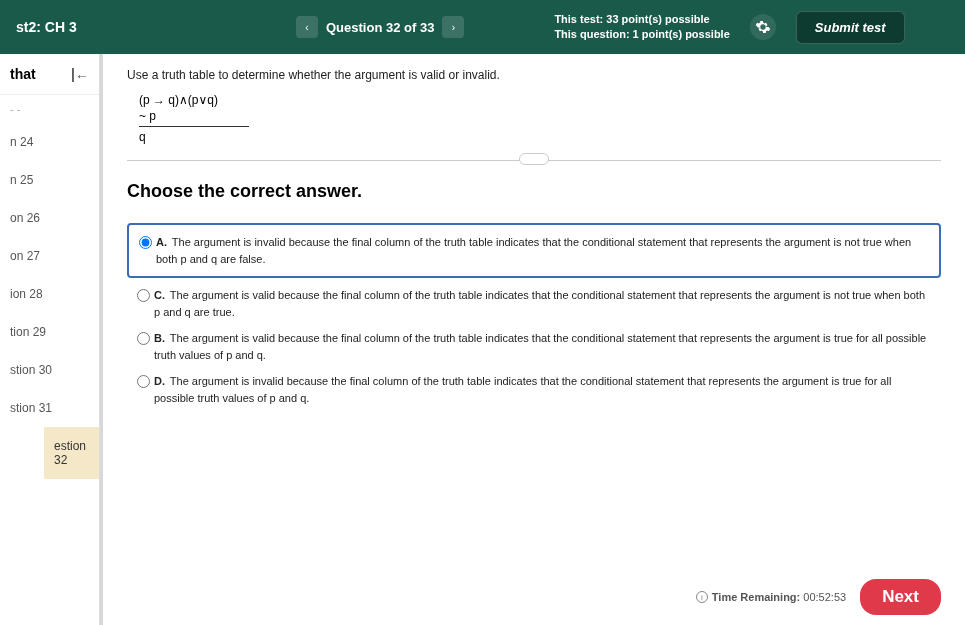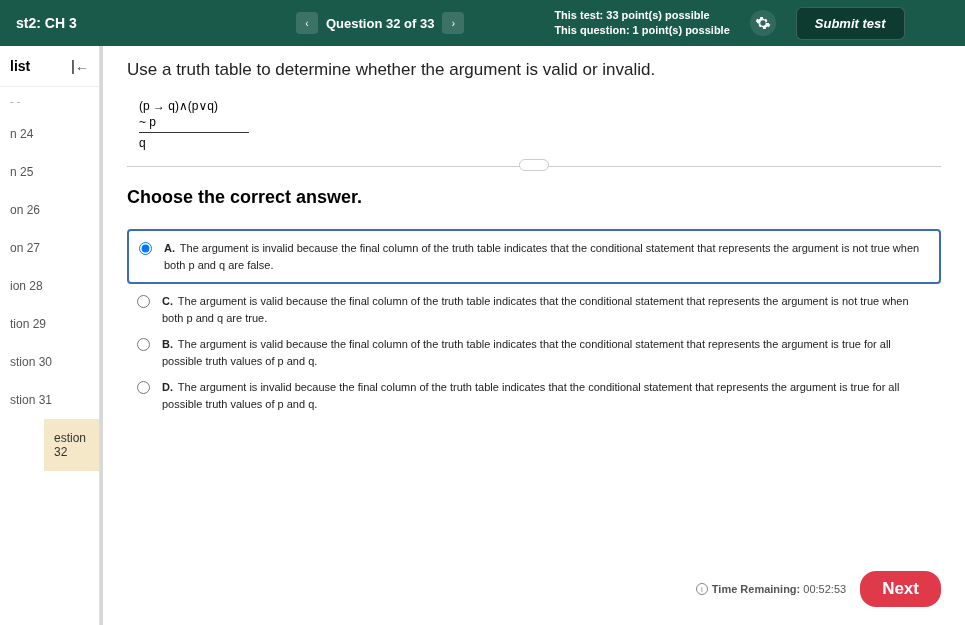--- a/index.html
+++ b/index.html
@@ -1,49 +1,49 @@
 <!DOCTYPE html>
 <html><head>
   <meta charset="utf-8">
   <style>
     * { box-sizing: border-box; margin: 0; padding: 0; }
     body { font-family: Arial, Helvetica, sans-serif; background: #f0f0f0; width: 965px; height: 625px; overflow: hidden; position: relative; }
     
-    .header { background: #1a5a4a; color: #fff; height: 46px; display: flex; align-items: center; padding: 0 16px; }
+    .header { background: #1a5a4a; color: #fff; height: 54px; display: flex; align-items: center; padding: 0 16px; }
     .header-title { font-size: 14px; font-weight: 600; width: 140px; }
     .question-nav { display: flex; align-items: center; gap: 8px; margin-left: 140px; }
     .nav-btn { background: rgba(255,255,255,0.15); border: none; color: #fff; width: 22px; height: 22px; border-radius: 4px; cursor: pointer; font-size: 10px; display: flex; align-items: center; justify-content: center; }
     .question-label { font-size: 13px; font-weight: 600; }
     .test-info { margin-left: 90px; font-size: 11px; line-height: 1.4; }
     .test-info b { font-weight: 600; }
     .gear { margin-left: 20px; width: 26px; height: 26px; border-radius: 50%; background: rgba(255,255,255,0.1); display: flex; align-items: center; justify-content: center; cursor: pointer; }
     .submit-btn { margin-left: 20px; background: #0d3b30; color: #fff; border: 1px solid rgba(255,255,255,0.2); padding: 8px 18px; border-radius: 6px; font-size: 13px; font-weight: 600; cursor: pointer; font-style: italic; }
     
     .body { display: flex; height: calc(100% - 46px); }
     
     .sidebar { width: 100px; background: #fff; border-right: 1px solid #ddd; overflow: hidden; }
     .sidebar-title { padding: 12px 10px; font-size: 14px; font-weight: 600; border-bottom: 1px solid #eee; display: flex; justify-content: space-between; align-items: center; }
     .collapse-btn { font-size: 14px; cursor: pointer; color: #555; }
     .sidebar-item { padding: 12px 10px; font-size: 12px; color: #555; cursor: pointer; }
     .sidebar-item.active { background: #f5e8c8; color: #333; margin-left: 44px; }
     .dashes { padding: 8px 10px; color: #aaa; font-size: 11px; }
     
     .content { flex: 1; background: #fff; padding: 14px 24px; position: relative; overflow: hidden; border-left: 3px solid #d8d8d8; }
-    .instruction { font-size: 17px; color: #222; margin-bottom: 18px; }
+    .instruction { font-size: 12px; color: #222; margin-bottom: 10px; }
     .argument { margin: 8px 0 8px 12px; font-size: 12px; }
     .arg-line { padding: 1px 0; }
     .arg-rule { border-top: 1px solid #333; width: 110px; margin: 2px 0; }
     
     .divider-wrap { position: relative; height: 14px; margin: 6px 0; }
     .divider { border-top: 1px solid #ccc; position: absolute; top: 50%; width: 100%; }
     .divider-handle { position: absolute; left: 50%; top: 0; transform: translateX(-50%); width: 30px; height: 12px; background: #fff; border: 1px solid #ccc; border-radius: 6px; }
     
     .choose { font-size: 18px; margin: 14px 0 21px; font-weight: bold; }
     .options { border: 2px solid #3b6db5; border-radius: 4px; padding: 4px 0; margin-bottom: 4px; }
-    .option { display: flex; align-items: flex-start; gap: 12px; padding: 5px 10px; font-size: 11px; color: #222; line-height: 1.5; cursor: pointer; }
+    .option { display: flex; align-items: flex-start; gap: 4px; padding: 5px 10px; font-size: 11px; color: #222; line-height: 1.5; cursor: pointer; }
     .option input { margin-top: 2px; }
     .opt-letter { font-weight: 600; margin-right: 2px; }
     
     .footer { position: absolute; bottom: 18px; right: 24px; display: flex; align-items: center; gap: 14px; }
     .time { font-size: 11px; color: #555; display: flex; align-items: center; gap: 4px; }
     .time-icon { width: 12px; height: 12px; border: 1px solid #888; border-radius: 50%; display: inline-flex; align-items: center; justify-content: center; font-size: 8px; color: #888; }
     .next-btn { background: #e03a4a; color: #fff; border: none; padding: 8px 22px; border-radius: 16px; font-size: 17px; font-weight: 600; cursor: pointer; }
     
     .gear svg { width: 16px; height: 16px; fill: #fff; }
   </style>
@@ -65,21 +65,21 @@
     <svg viewBox="0 0 24 24">
         <path d="M12 8a4 4 0 100 8 4 4 0 000-8zm9 4a7 7 0 01-.1 1.2l2 1.6-2 3.4-2.4-1a7 7 0 01-2 1.2l-.4 2.6h-4l-.4-2.6a7 7 0 01-2-1.2l-2.4 1-2-3.4 2-1.6A7 7 0 013 12a7 7 0 01.1-1.2l-2-1.6 2-3.4 2.4 1a7 7 0 012-1.2L7.9 3h4l.4 2.6a7 7 0 012 1.2l2.4-1 2 3.4-2 1.6c.1.4.1.8.1 1.2z"></path>
       </svg>
   </div>
   <button class="submit-btn">Submit test</button>
 </div>
 
 <div class="body">
   <div class="sidebar">
     <div class="sidebar-title">
-      <span>list</span>
+      <span>that</span>
       <span class="collapse-btn">|←</span>
     </div>
     <div class="dashes">- -</div>
     <div id="sidebar-items">
         <div class="sidebar-item">n 24</div>
         <div class="sidebar-item">n 25</div>
         <div class="sidebar-item">on 26</div>
         <div class="sidebar-item">on 27</div>
         <div class="sidebar-item">ion 28</div>
         <div class="sidebar-item">tion 29</div>

